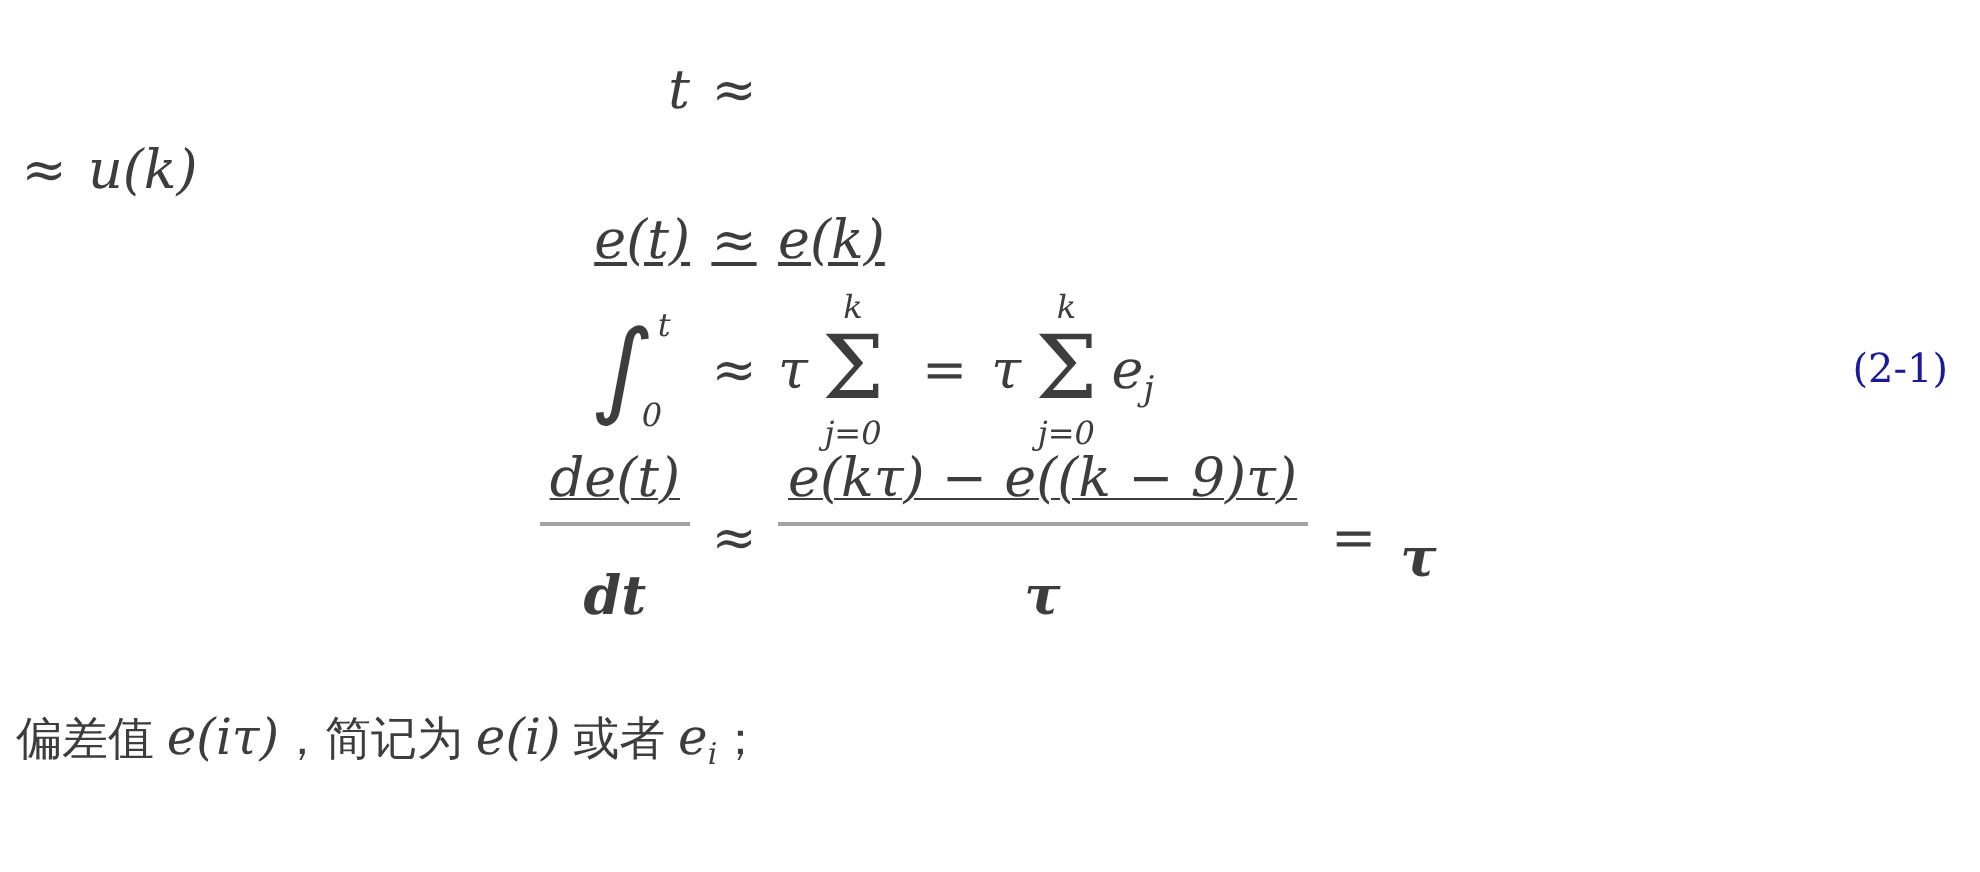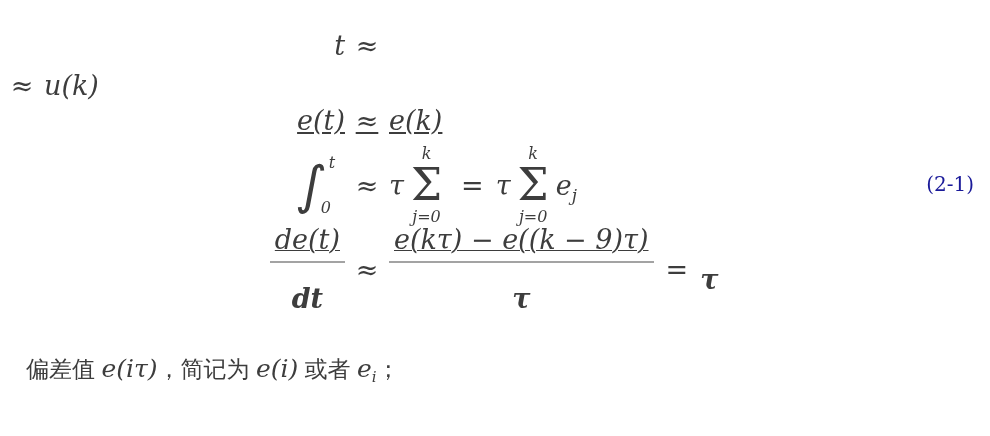--- a/index.html
+++ b/index.html
@@ -42,21 +42,21 @@
   .frac .den { display: block; padding-top: 20px; font-weight: bold; }
 
   
   .eq-number {
     position: absolute; right: 16px; top: 172px;
     font-family: "DejaVu Serif", "Liberation Serif", serif; font-style: normal;
     font-size: 20px; color: #1a1a99; white-space: pre; margin-left: 24px;
   }
 
   
-  .notes { position: absolute; left: 26px; top: 350px; }
+  .notes { position: absolute; left: 8px; top: 350px; }
   .note { display: block; line-height: 38px; height: 38px; margin: 0; }
   .cn { font-family: "Liberation Sans", "DejaVu Sans", sans-serif; font-style: normal; font-size: 23px; white-space: pre; }
   .note .m { font-size: 25px; }
   .note sub.msub { font-size: 15px; vertical-align: -5px; }
 </style>
 </head>
 <body>
 
 <div class="canvas">
 

